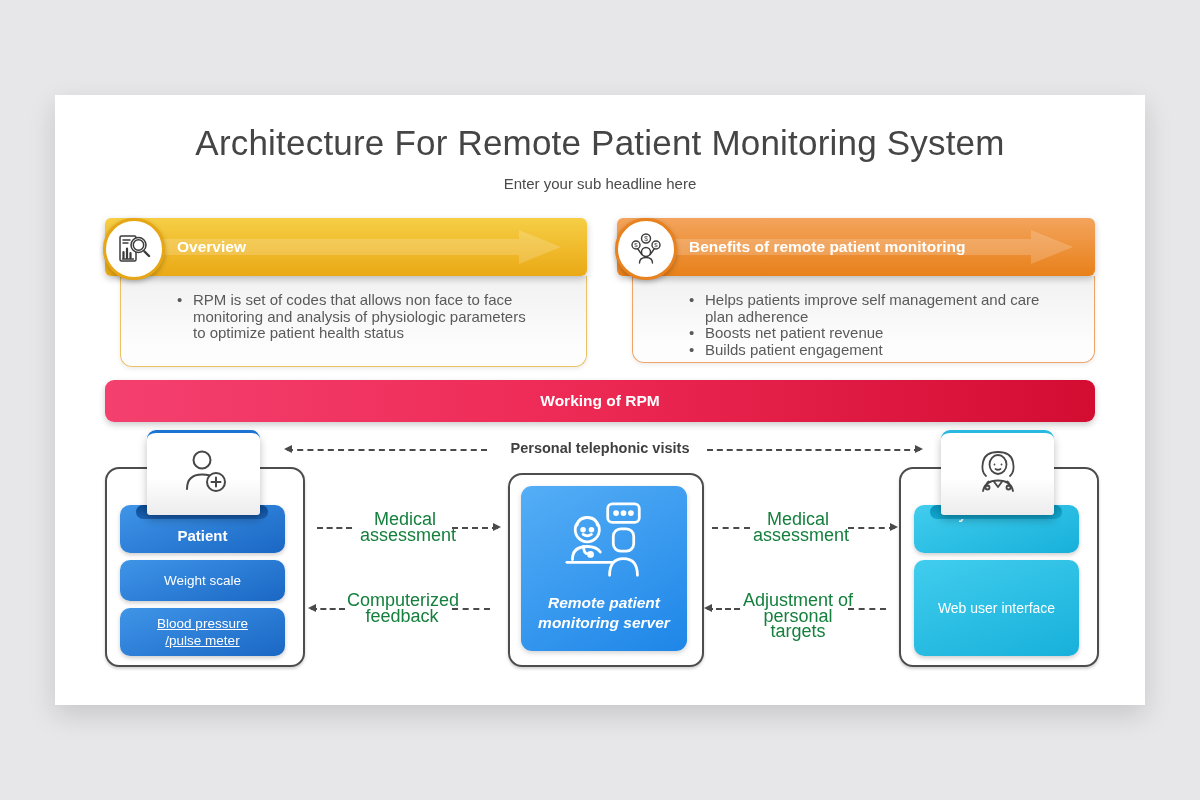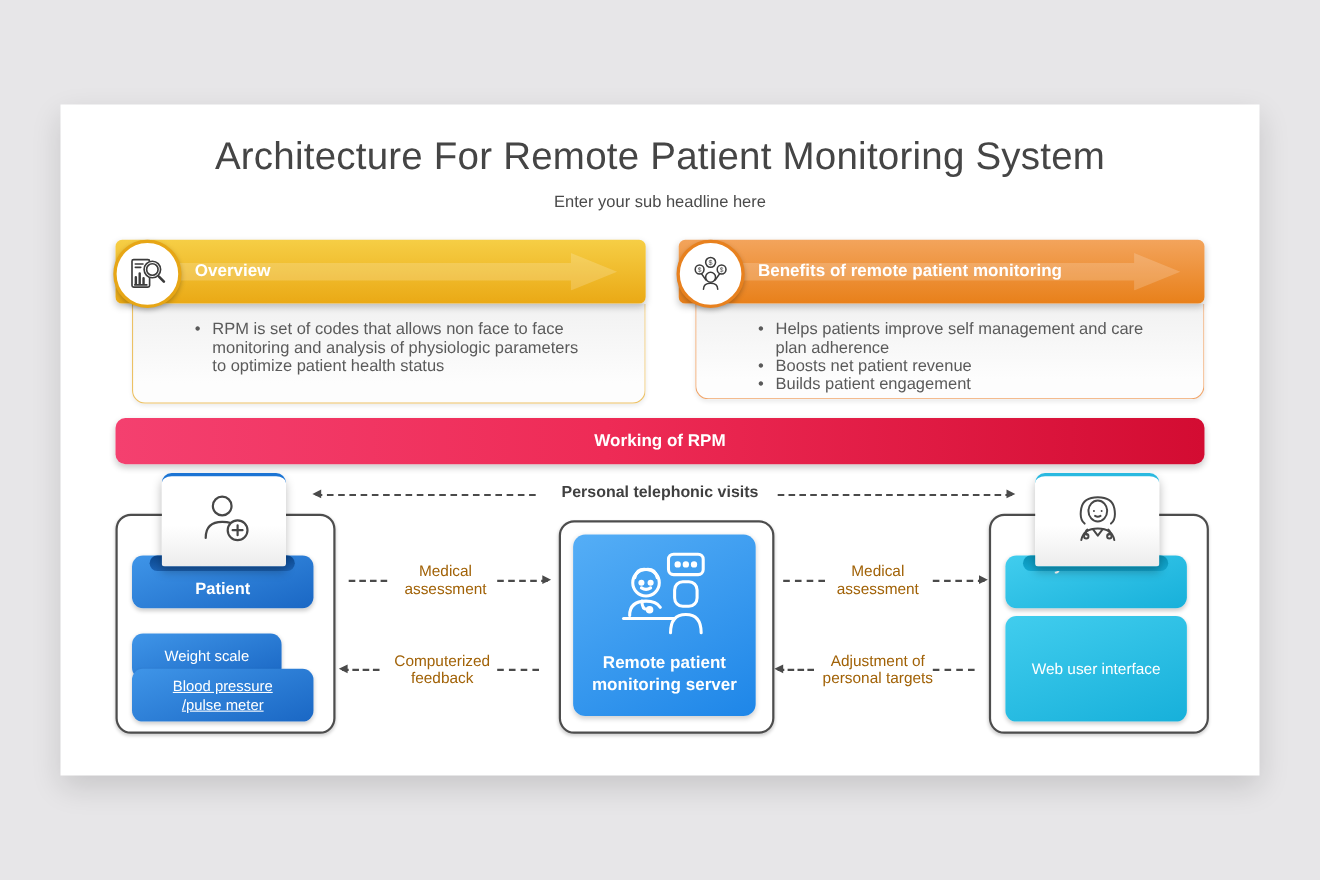--- a/index.html
+++ b/index.html
@@ -53,29 +53,29 @@
   .topcard{position:absolute;width:113px;height:85px;border-radius:9px 9px 3px 3px;z-index:6;
            background:linear-gradient(180deg,#ffffff 55%,#ececec 100%);
            box-shadow:0 5px 9px rgba(0,0,0,.25);display:flex;align-items:flex-start;justify-content:center;
            padding-top:12px;box-sizing:border-box;}
   .topcard.blue-edge{border-top:3px solid #1b74d4;}
   .topcard.cyan-edge{border-top:3px solid #29b9e0;}
 
   .server-inner{position:absolute;border-radius:11px;background:linear-gradient(150deg,#55aef6 0%,#1e86e8 100%);
                 display:flex;flex-direction:column;align-items:center;justify-content:flex-end;
                 padding-bottom:18px;box-sizing:border-box;box-shadow:0 2px 5px rgba(0,0,0,.18);}
-  .server-label{color:#fff;font-weight:bold;font-size:15.5px;line-height:20px;text-align:center;max-width:150px;margin-top:14px;}
+  .server-label{color:#fff;font-weight:bold;font-size:15.5px;line-height:20px;text-align:center;max-width:150px;margin-top:14px;font-style:italic;}
 
   
   .darrow{position:absolute;height:0;border-top:2px dashed #4a4a4a;}
   .darrow.ah-left::before{content:'';position:absolute;left:-3px;top:-6px;width:0;height:0;
       border-right:8px solid #4a4a4a;border-top:4.5px solid transparent;border-bottom:4.5px solid transparent;}
   .darrow.ah-right::after{content:'';position:absolute;right:-3px;top:-6px;width:0;height:0;
       border-left:8px solid #4a4a4a;border-top:4.5px solid transparent;border-bottom:4.5px solid transparent;}
-  .flow-label{position:absolute;text-align:center;font-size:14px;line-height:15.5px;color:#a16207;}
+  .flow-label{position:absolute;text-align:center;font-size:18px;line-height:15.5px;color:#15803d;}
   .flow-label.bold{font-weight:bold;font-size:14.5px;color:#404040;}
 </style>
 </head>
 <body>
 
 <div class="stage">
   <div class="card">
 
     <div class="title">Architecture For Remote Patient Monitoring System</div>
     <div class="subtitle">Enter your sub headline here</div>
@@ -142,21 +142,21 @@
     </div>
     <div class="slot blue" style="left:81px;top:410px;width:132px;"></div>
     <div class="topcard blue-edge" style="left:92px;top:335px;">
       <svg width="52" height="52" viewBox="0 0 52 52" fill="none" stroke="#474747" stroke-width="2" stroke-linecap="round">
         <circle cx="24" cy="15" r="8.5"></circle>
         <path d="M9 44 Q9 29.5 24 29.5 Q33 29.5 37.5 33.5"></path>
         <circle cx="38" cy="37" r="9" fill="#ffffff"></circle>
         <path d="M38 32.5 V41.5 M33.5 37 H42.5"></path>
       </svg>
     </div>
-    <div class="pill blue" style="left:65px;top:465px;width:136px;height:41px;margin-top:16px;">
+    <div class="pill blue" style="left:65px;top:465px;width:165px;height:41px;">
       <span class="lbl">Weight scale</span>
     </div>
     <div class="pill blue" style="left:65px;top:513px;width:165px;height:48px;">
       <span class="lbl" style="max-width:118px;text-decoration:underline;">Blood pressure /pulse meter</span>
     </div>
 
     <div class="flow-label" style="left:305px;top:417px;width:90px;">Medical assessment</div>
     <div class="darrow" style="left:262px;top:432px;width:35px;"></div>
     <div class="darrow ah-right" style="left:397px;top:432px;width:46px;"></div>
 

